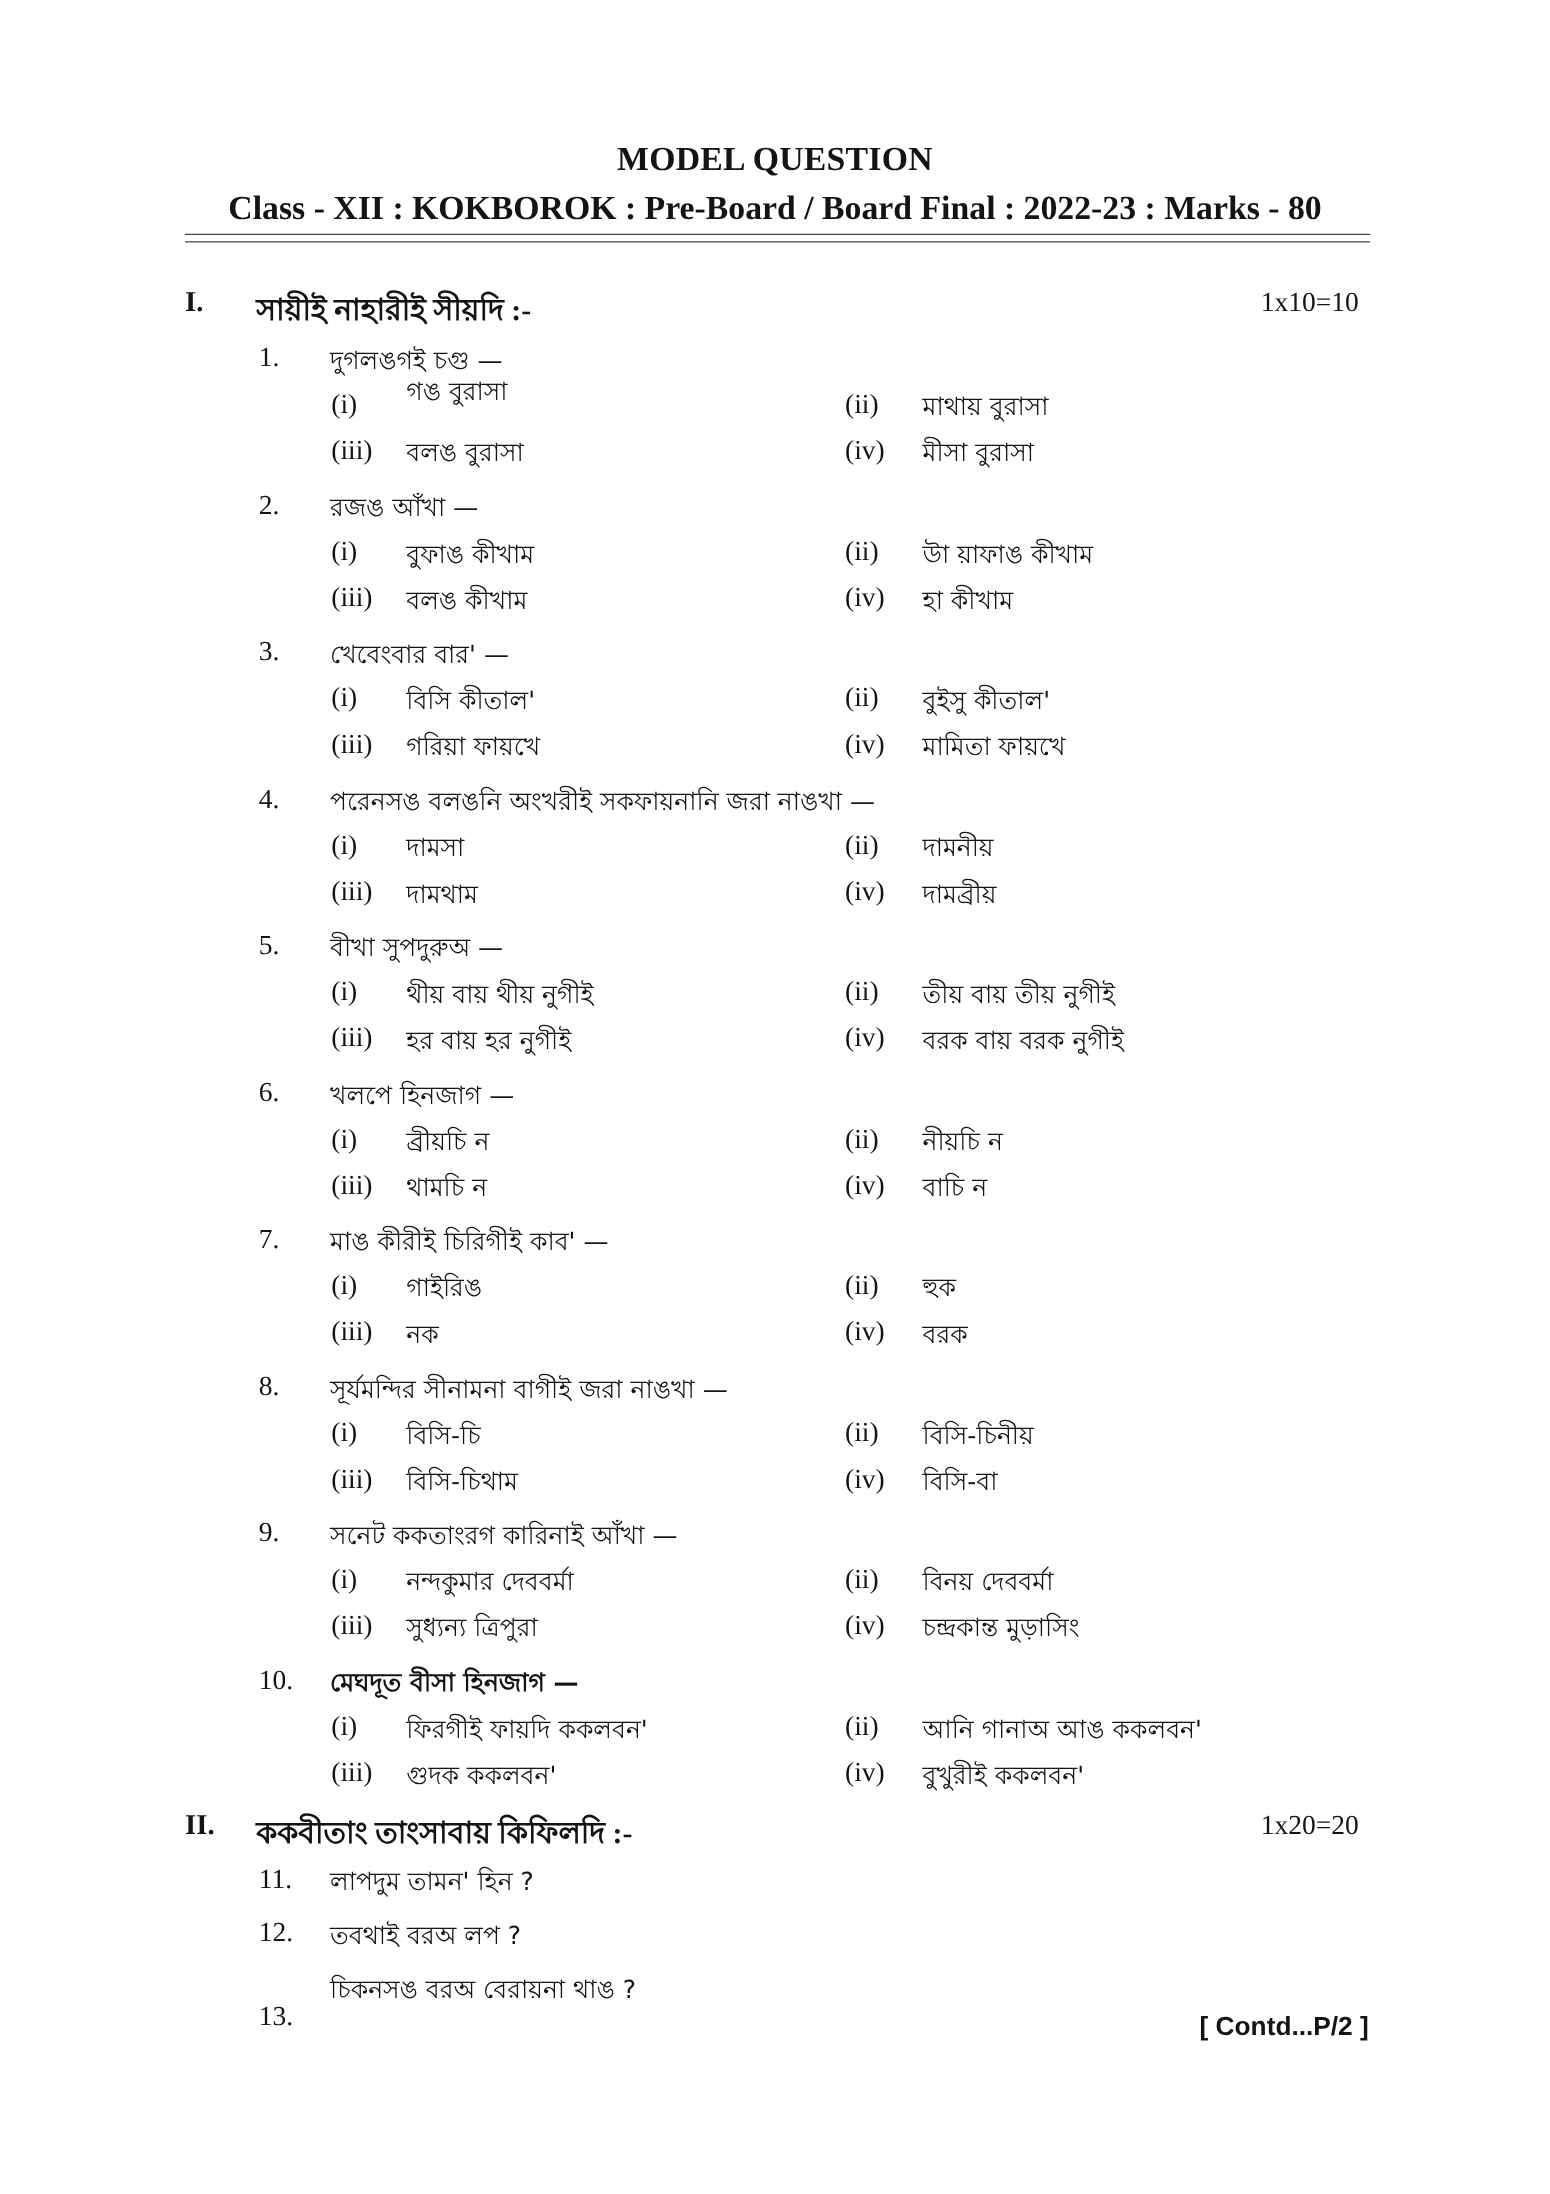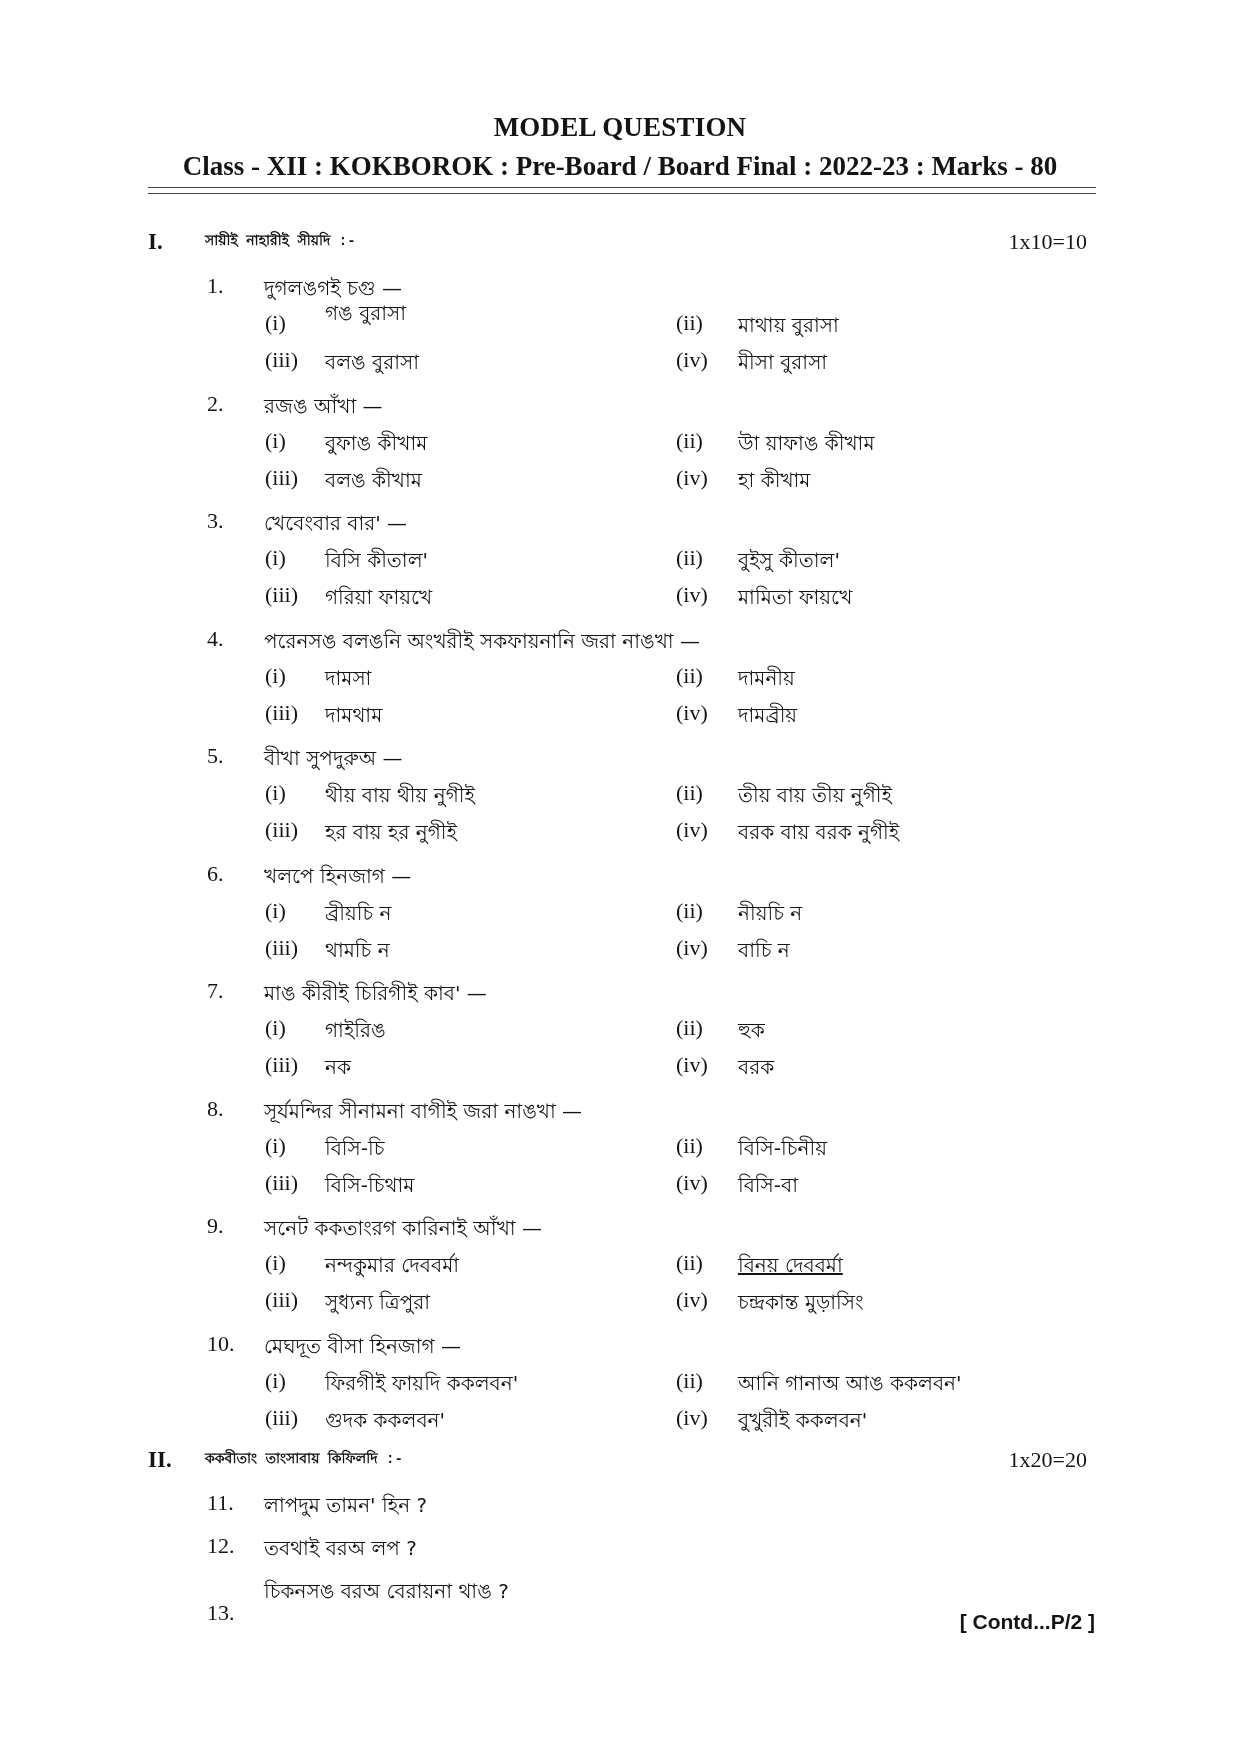--- a/index.html
+++ b/index.html
@@ -11,21 +11,21 @@
     .title {
       left: 0; width: 1240px; text-align: center; top: 112px;
       font-size: 27px; font-weight: bold; letter-spacing: 0.2px;
     }
     .subtitle {
       left: 0; width: 1240px; text-align: center; top: 151px;
       font-size: 27px; font-weight: bold;
     }
     .rule { left: 148px; width: 948px; height: 0; border-top: 1.5px solid #444; }
     .section-num { font-size: 23px; font-weight: bold; }
-    .section-title { font-size: 14px; font-weight: bold; font-family: Liberation Mono, monospace; }
+    .section-title { font-size: 24px; font-weight: bold; font-family: Liberation Serif, serif; }
     .marks { font-size: 22px; text-align: left; }
     .qnum { font-size: 22px; }
     .qtext { font-size: 20px; font-family: "DejaVu Sans", sans-serif; }
     .olabel { font-size: 22px; }
     .otext { font-size: 20px; font-family: "DejaVu Sans", sans-serif; }
     .contd {
       font-family: "Liberation Sans", sans-serif; font-weight: bold; font-size: 21px;
       right: 145px; top: 1610px;
     }
   </style>
@@ -208,34 +208,34 @@
       </div>
       <div>
         <div class="abs qnum" style="left:207px; top:1213px;">9.</div>
         <div class="abs qtext" style="left:264px; top:1213px;">সনেট ককতাংরগ কারিনাই আঁখা —</div>
         <div>
           <span class="abs olabel" style="left:265px; top:1250px;">(i)</span>
           <span class="abs otext" style="left:325px; top:1250px;">নন্দকুমার দেববর্মা</span>
         </div>
         <div>
           <span class="abs olabel" style="left:676px; top:1250px;">(ii)</span>
-          <span class="abs otext" style="left:738px; top:1250px;text-decoration:underline;">বিনয় দেববর্মা</span>
+          <span class="abs otext" style="left:738px; top:1250px;">বিনয় দেববর্মা</span>
         </div>
         <div>
           <span class="abs olabel" style="left:265px; top:1287px;">(iii)</span>
           <span class="abs otext" style="left:325px; top:1287px;">সুধ্যন্য ত্রিপুরা</span>
         </div>
         <div>
           <span class="abs olabel" style="left:676px; top:1287px;">(iv)</span>
           <span class="abs otext" style="left:738px; top:1287px;">চন্দ্রকান্ত মুড়াসিং</span>
         </div>
       </div>
       <div>
         <div class="abs qnum" style="left:207px; top:1331px;">10.</div>
-        <div class="abs qtext" style="left:264px; top:1331px;">মেঘদূত বীসা হিনজাগ —</div>
+        <div class="abs qtext" style="left:264px; top:1331px;font-weight:bold;">মেঘদূত বীসা হিনজাগ —</div>
         <div>
           <span class="abs olabel" style="left:265px; top:1368px;">(i)</span>
           <span class="abs otext" style="left:325px; top:1368px;">ফিরগীই ফায়দি ককলবন'</span>
         </div>
         <div>
           <span class="abs olabel" style="left:676px; top:1368px;">(ii)</span>
           <span class="abs otext" style="left:738px; top:1368px;">আনি গানাঅ আঙ ককলবন'</span>
         </div>
         <div>
           <span class="abs olabel" style="left:265px; top:1405px;">(iii)</span>

